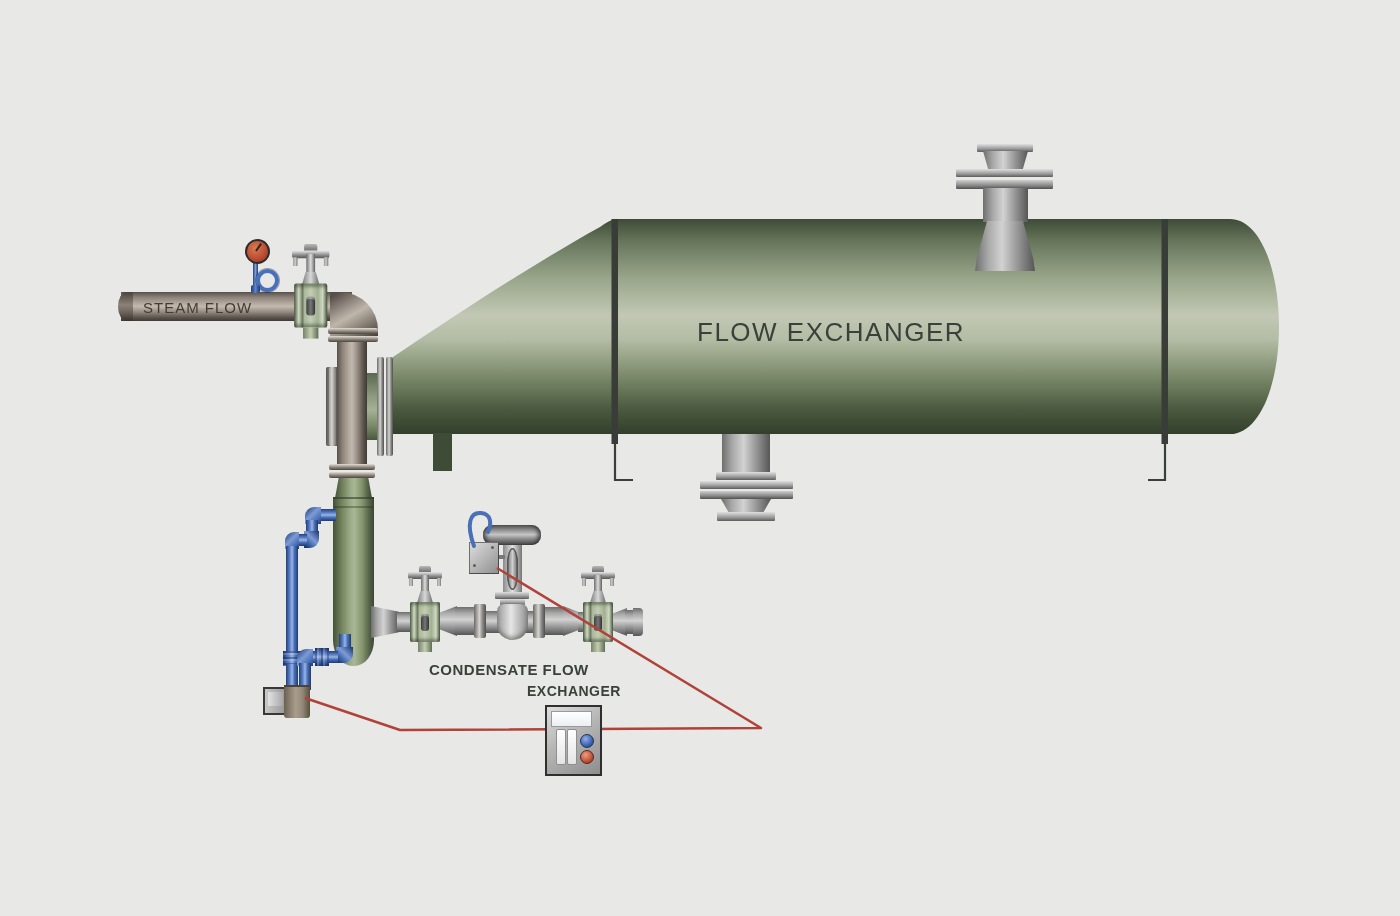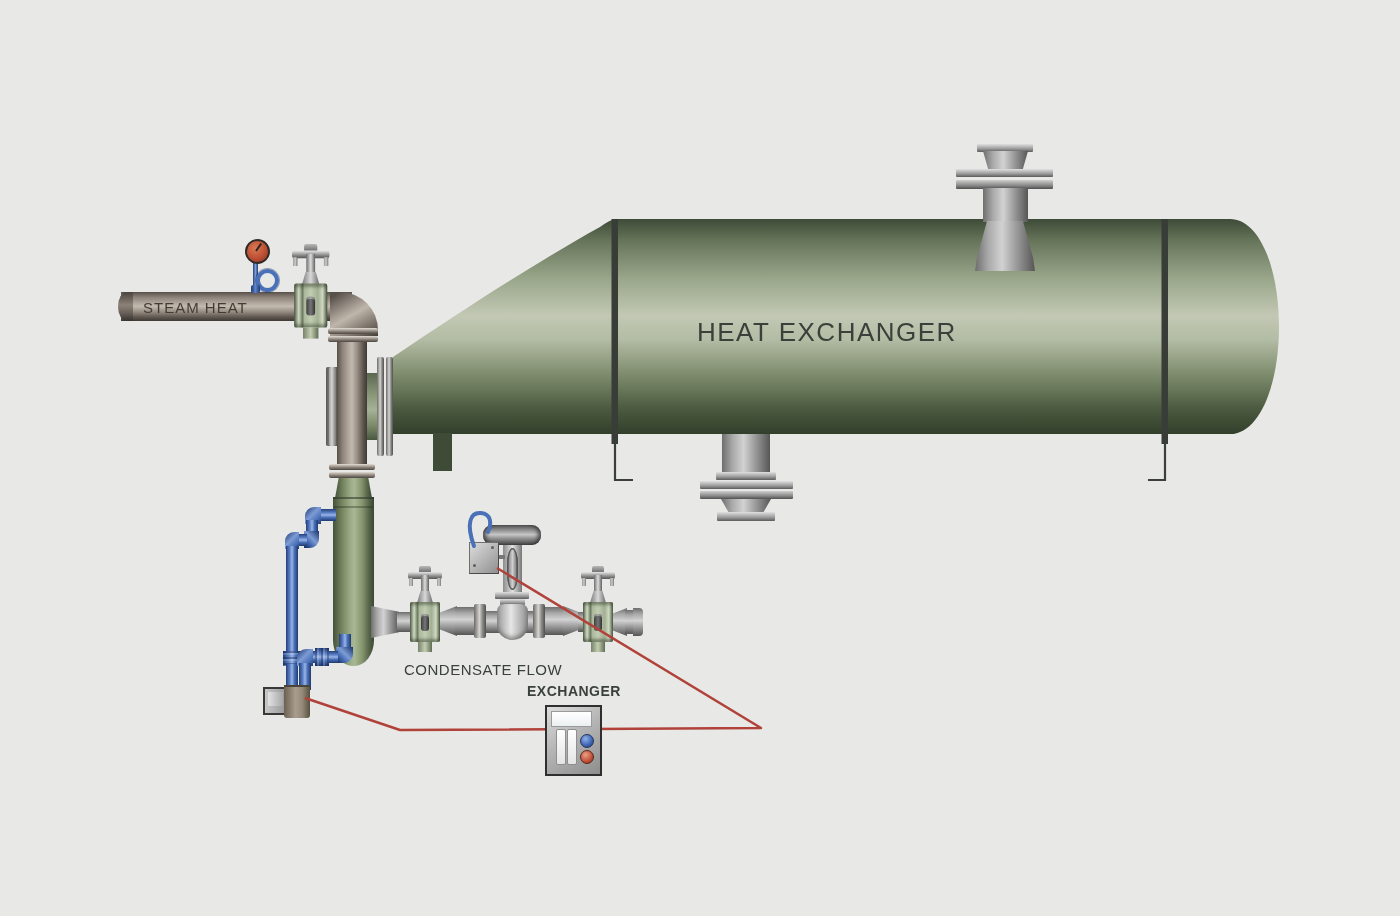--- a/index.html
+++ b/index.html
@@ -82,30 +82,30 @@
   <div class="a grayV" style="left:983px;top:188px;width:45px;height:34px;"></div>
   <div class="a grayV" style="left:975px;top:221px;width:60px;height:50px;clip-path:polygon(20% 0,80% 0,97% 75%,100% 100%,0 100%,3% 75%);"></div>
 
   <div class="a grayV" style="left:722px;top:434px;width:48px;height:40px;"></div>
   <div class="a gplate" style="left:716px;top:472px;width:60px;height:8px;"></div>
   <div class="a gplate" style="left:700px;top:481px;width:93px;height:8px;"></div>
   <div class="a gplate" style="left:700px;top:491px;width:93px;height:8px;background:linear-gradient(180deg,#cfcfcf,#8a8a8a 60%,#505050);"></div>
   <div class="a grayV" style="left:721px;top:499px;width:50px;height:14px;clip-path:polygon(0 0,100% 0,84% 100%,16% 100%);"></div>
   <div class="a gplate" style="left:717px;top:512px;width:58px;height:9px;"></div>
 
-  <div class="lbl" style="left:697px;top:317px;font-size:26px;letter-spacing:1.5px;color:var(--label_dark,#3a403a);">HEAT EXCHANGER</div>
+  <div class="lbl" style="left:697px;top:317px;font-size:26px;letter-spacing:1.5px;color:var(--label_dark,#3a403a);">FLOW EXCHANGER</div>
 
   <div class="a headG" style="left:336px;top:373px;width:46px;height:67px;"></div>
   <div class="a flangeV" style="left:326px;top:367px;width:13px;height:79px;box-shadow:inset 3px 0 0 rgba(60,60,55,.4), inset -3px 0 0 rgba(60,60,55,.4);"></div>
   <div class="a flangeV" style="left:377px;top:357px;width:7px;height:99px;"></div>
   <div class="a flangeV" style="left:386px;top:357px;width:7px;height:99px;"></div>
 
   <div class="a pipeH" style="left:121px;top:292px;width:231px;height:29px;"></div>
   <div class="a" style="left:118px;top:292px;width:15px;height:29px;border-radius:9px 0 0 9px / 15px 0 0 15px;background:linear-gradient(180deg,#4a443e,#8d8279 45%,#6b635c 70%,#38332e);"></div>
-  <div class="lbl" style="left:143px;top:299px;font-size:15px;letter-spacing:1px;color:var(--steam_label,#443c34);">STEAM HEAT</div>
+  <div class="lbl" style="left:143px;top:299px;font-size:15px;letter-spacing:1px;color:var(--steam_label,#443c34);">STEAM FLOW</div>
 
   <div class="a" style="left:330px;top:292px;width:48px;height:44px;border-radius:0 38px 0 0;background:linear-gradient(150deg,#57504a 8%,#a99f96 40%,#beb5ab 50%,#827970 75%,#453f39 100%);"></div>
   <div class="a flangeH" style="left:328px;top:328px;width:50px;height:6px;"></div>
   <div class="a flangeH" style="left:328px;top:336px;width:50px;height:6px;"></div>
   <div class="a pipeV" style="left:337px;top:342px;width:30px;height:126px;"></div>
   <div class="a flangeH" style="left:329px;top:464px;width:46px;height:6px;"></div>
   <div class="a flangeH" style="left:329px;top:472px;width:46px;height:6px;"></div>
 
   <div class="gv" style="left:292px;top:244px;transform:scale(1.1);transform-origin:top left;">
     <div class="gv-cap"></div>
@@ -199,21 +199,21 @@
 
   <div class="a" style="left:263px;top:687px;width:24px;height:24px;border:2px solid #383838;background:linear-gradient(90deg,#c9c9c9,#8f8f8f);"></div>
   <div class="a" style="left:268px;top:692px;width:15px;height:14px;background:linear-gradient(90deg,#e2e2e2,#a8a8a8);"></div>
   <div class="a" style="left:284px;top:685px;width:26px;height:31px;border-radius:0 0 3px 3px;background:linear-gradient(90deg,#6b6052,#a99e8e 45%,#948a7a 70%,#57503f);border-top:2px solid #4a4338;"></div>
 
   <svg class="a" style="left:0;top:0;pointer-events:none;" width="1400" height="916" viewBox="0 0 1400 916">
     <path d="M474,546 C466,524 470,512 481,513 C491,514 492,523 488,532" fill="none" stroke="#4a71b8" stroke-width="4" stroke-linecap="round"></path>
     <polyline points="305,698 400,730 761,728 497,568" fill="none" stroke="#b0423a" stroke-width="2.5" stroke-linejoin="round"></polyline>
   </svg>
 
-  <div class="lbl" style="left:404px;top:661px;font-size:15px;font-weight:400;letter-spacing:0.5px;">CONDENSATE FLOW</div>
+  <div class="lbl" style="left:429px;top:661px;font-size:15px;font-weight:700;letter-spacing:0.5px;">CONDENSATE FLOW</div>
   <div class="lbl" style="left:527px;top:683px;font-size:14px;font-weight:600;letter-spacing:0.5px;">EXCHANGER</div>
 
   <div class="a" style="left:545px;top:705px;width:53px;height:67px;border:2.5px solid #2f2f2f;background:linear-gradient(145deg,#dedede 0%,#b5b5b5 45%,#8e8e8e 100%);">
     <div class="a" style="left:4px;top:4px;width:39px;height:14px;background:linear-gradient(180deg,#ffffff,#eceff1);border:1px solid #9a9a9a;"></div>
     <div class="a" style="left:9px;top:22px;width:8px;height:34px;border-radius:2px;background:linear-gradient(180deg,#ffffff,#e4e4e4);border:1px solid #8f8f8f;"></div>
     <div class="a" style="left:20px;top:22px;width:8px;height:34px;border-radius:2px;background:linear-gradient(180deg,#ffffff,#e4e4e4);border:1px solid #8f8f8f;"></div>
     <div class="a" style="left:33px;top:27px;width:12px;height:12px;border-radius:50%;background:radial-gradient(circle at 38% 32%,#8fb0ea 0%,#3d63b0 60%,#1e3b75 100%);border:1px solid #22355c;"></div>
     <div class="a" style="left:33px;top:43px;width:12px;height:12px;border-radius:50%;background:radial-gradient(circle at 38% 32%,#e8a183 0%,#c05038 60%,#7e2c1a 100%);border:1px solid #5c2415;"></div>
   </div>
 

